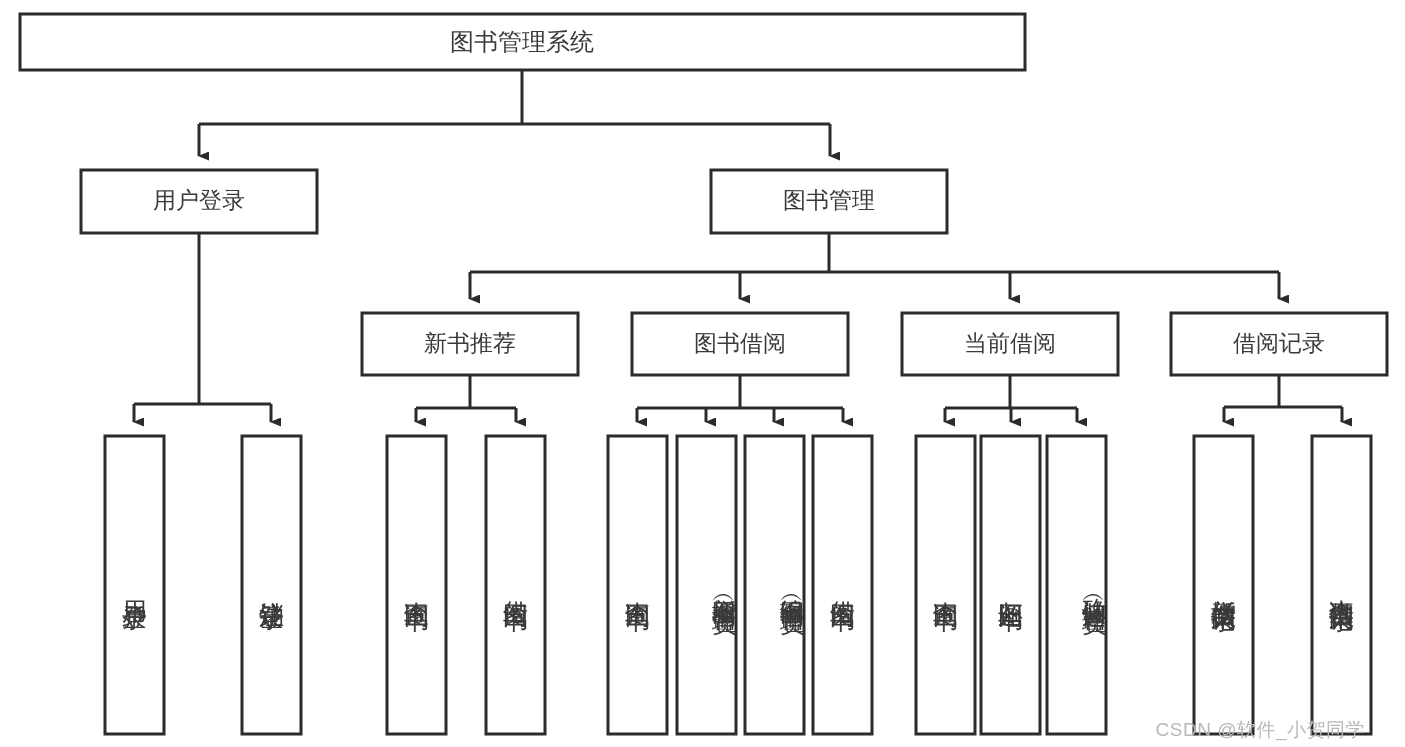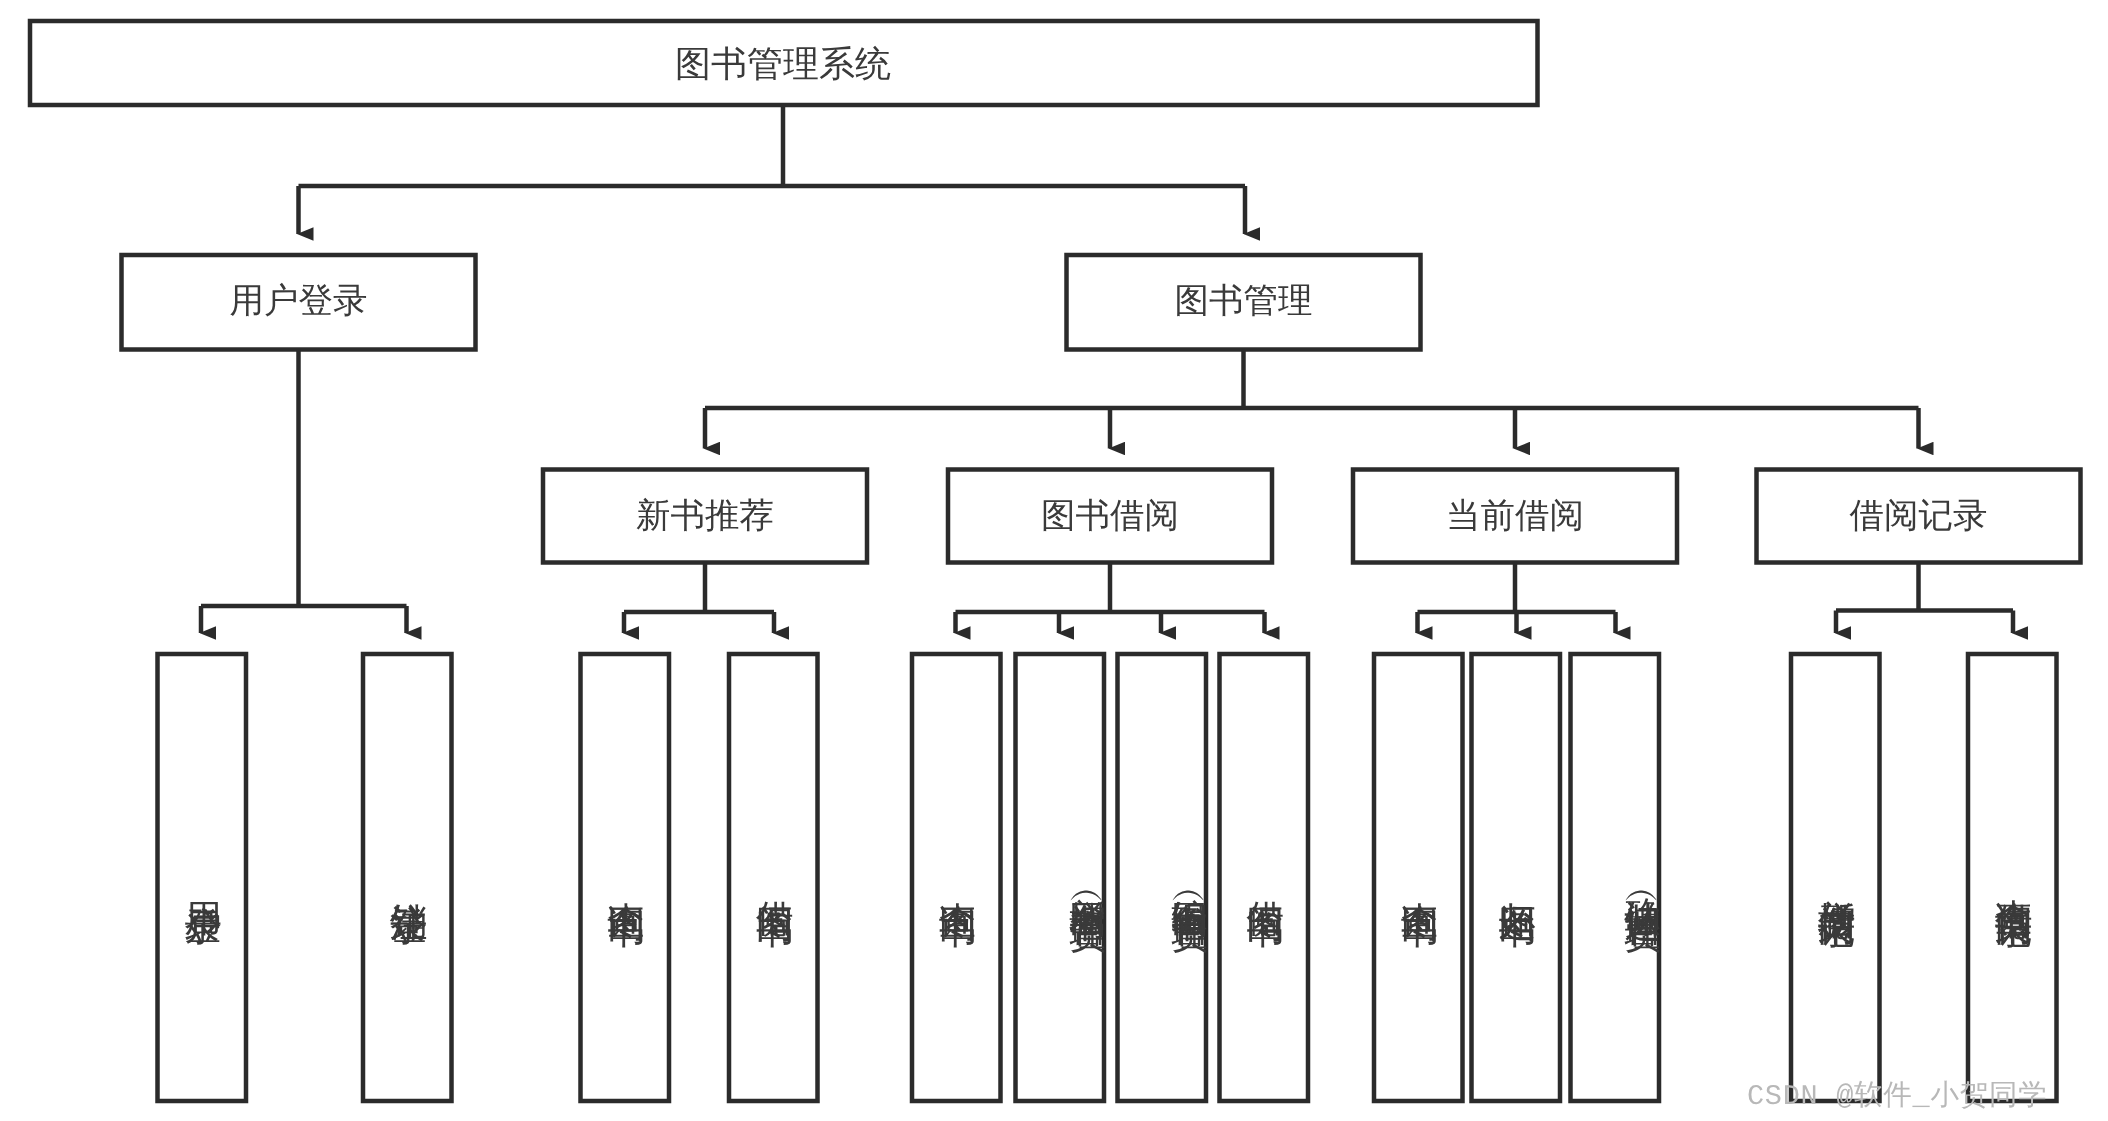--- a/index.html
+++ b/index.html
@@ -60,21 +60,21 @@
     text-align: center;
     display: flex;
     align-items: center;
     justify-content: center;
     pointer-events: none;
   }
   .watermark {
     position: absolute;
     right: 8px;
     bottom: 4px;
-    font-family: Liberation Mono, monospace;
+    font-family: Liberation Sans, sans-serif;
     font-size: 19px;
     color: #b8b8b8;
     letter-spacing: 0.5px;
     white-space: nowrap;
   }
 </style>
 </head>
 <body>
 
 <div id="diagram-root">

